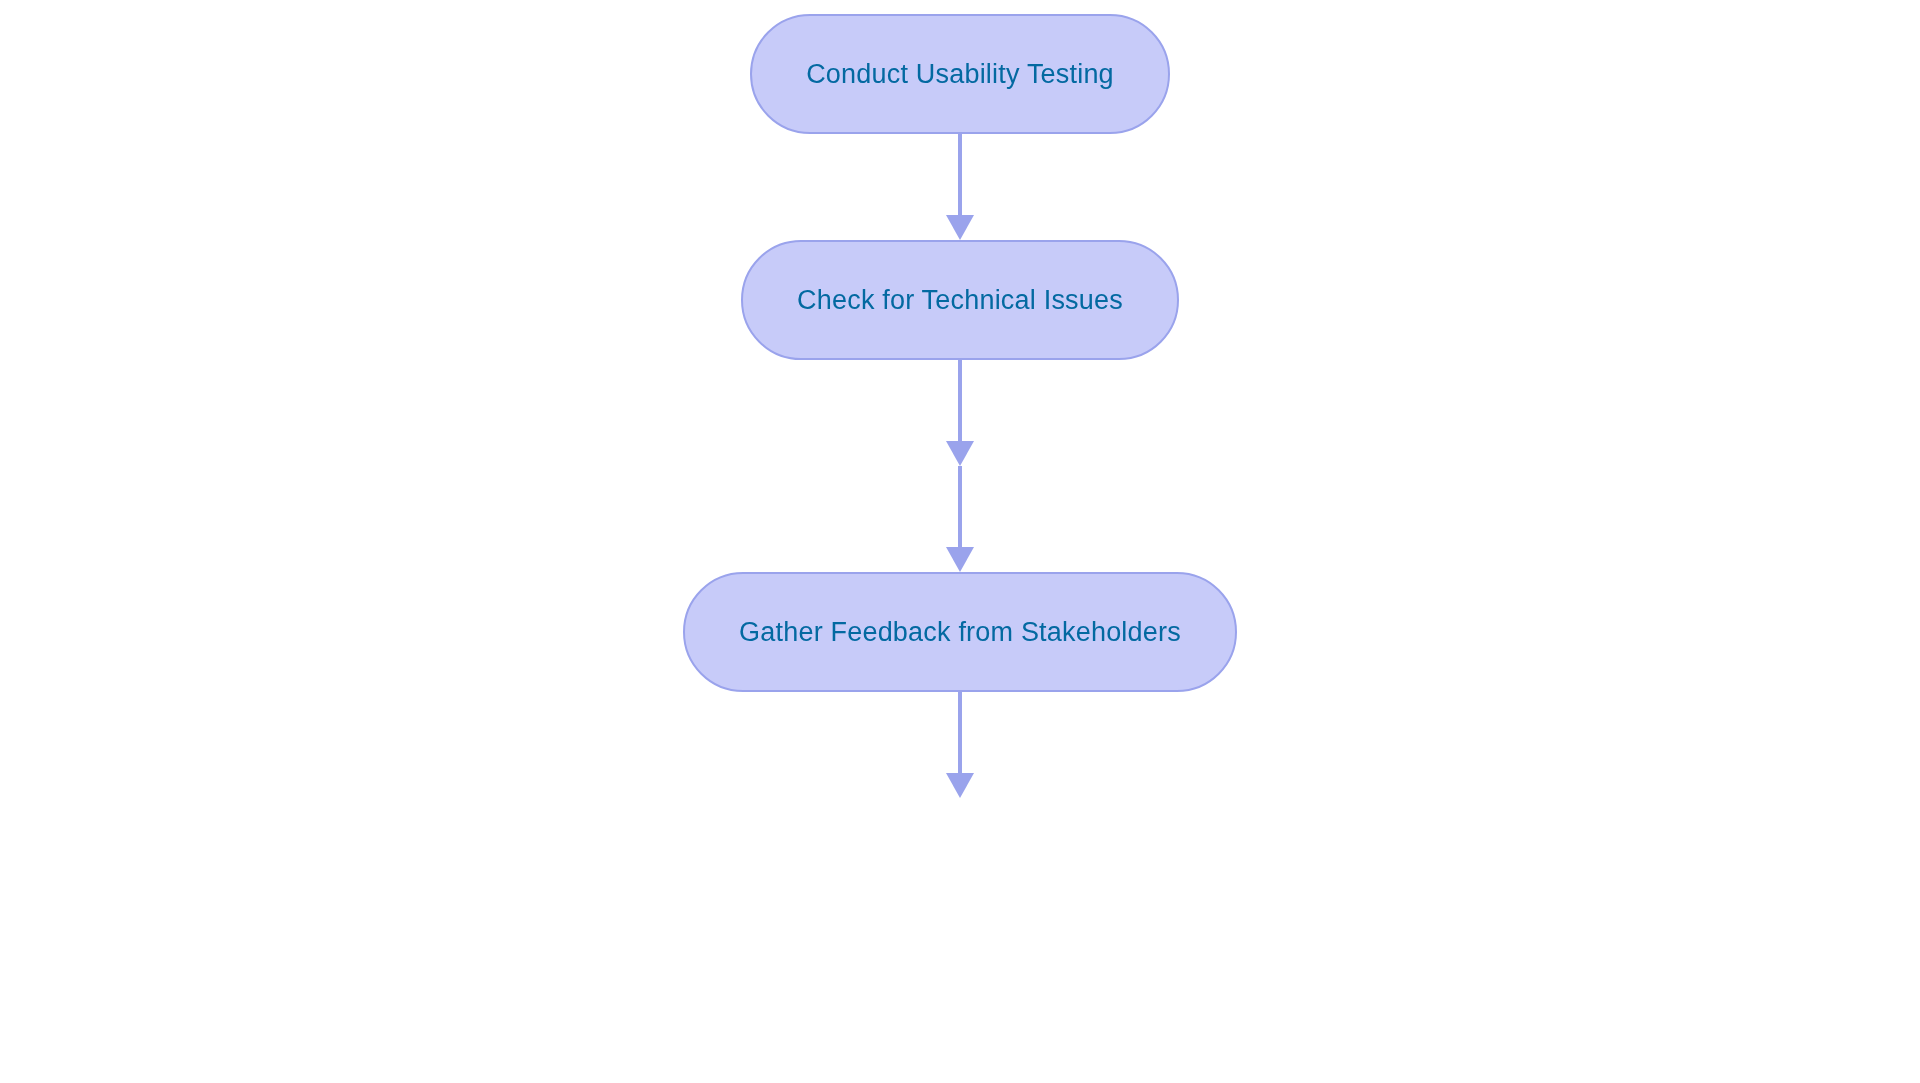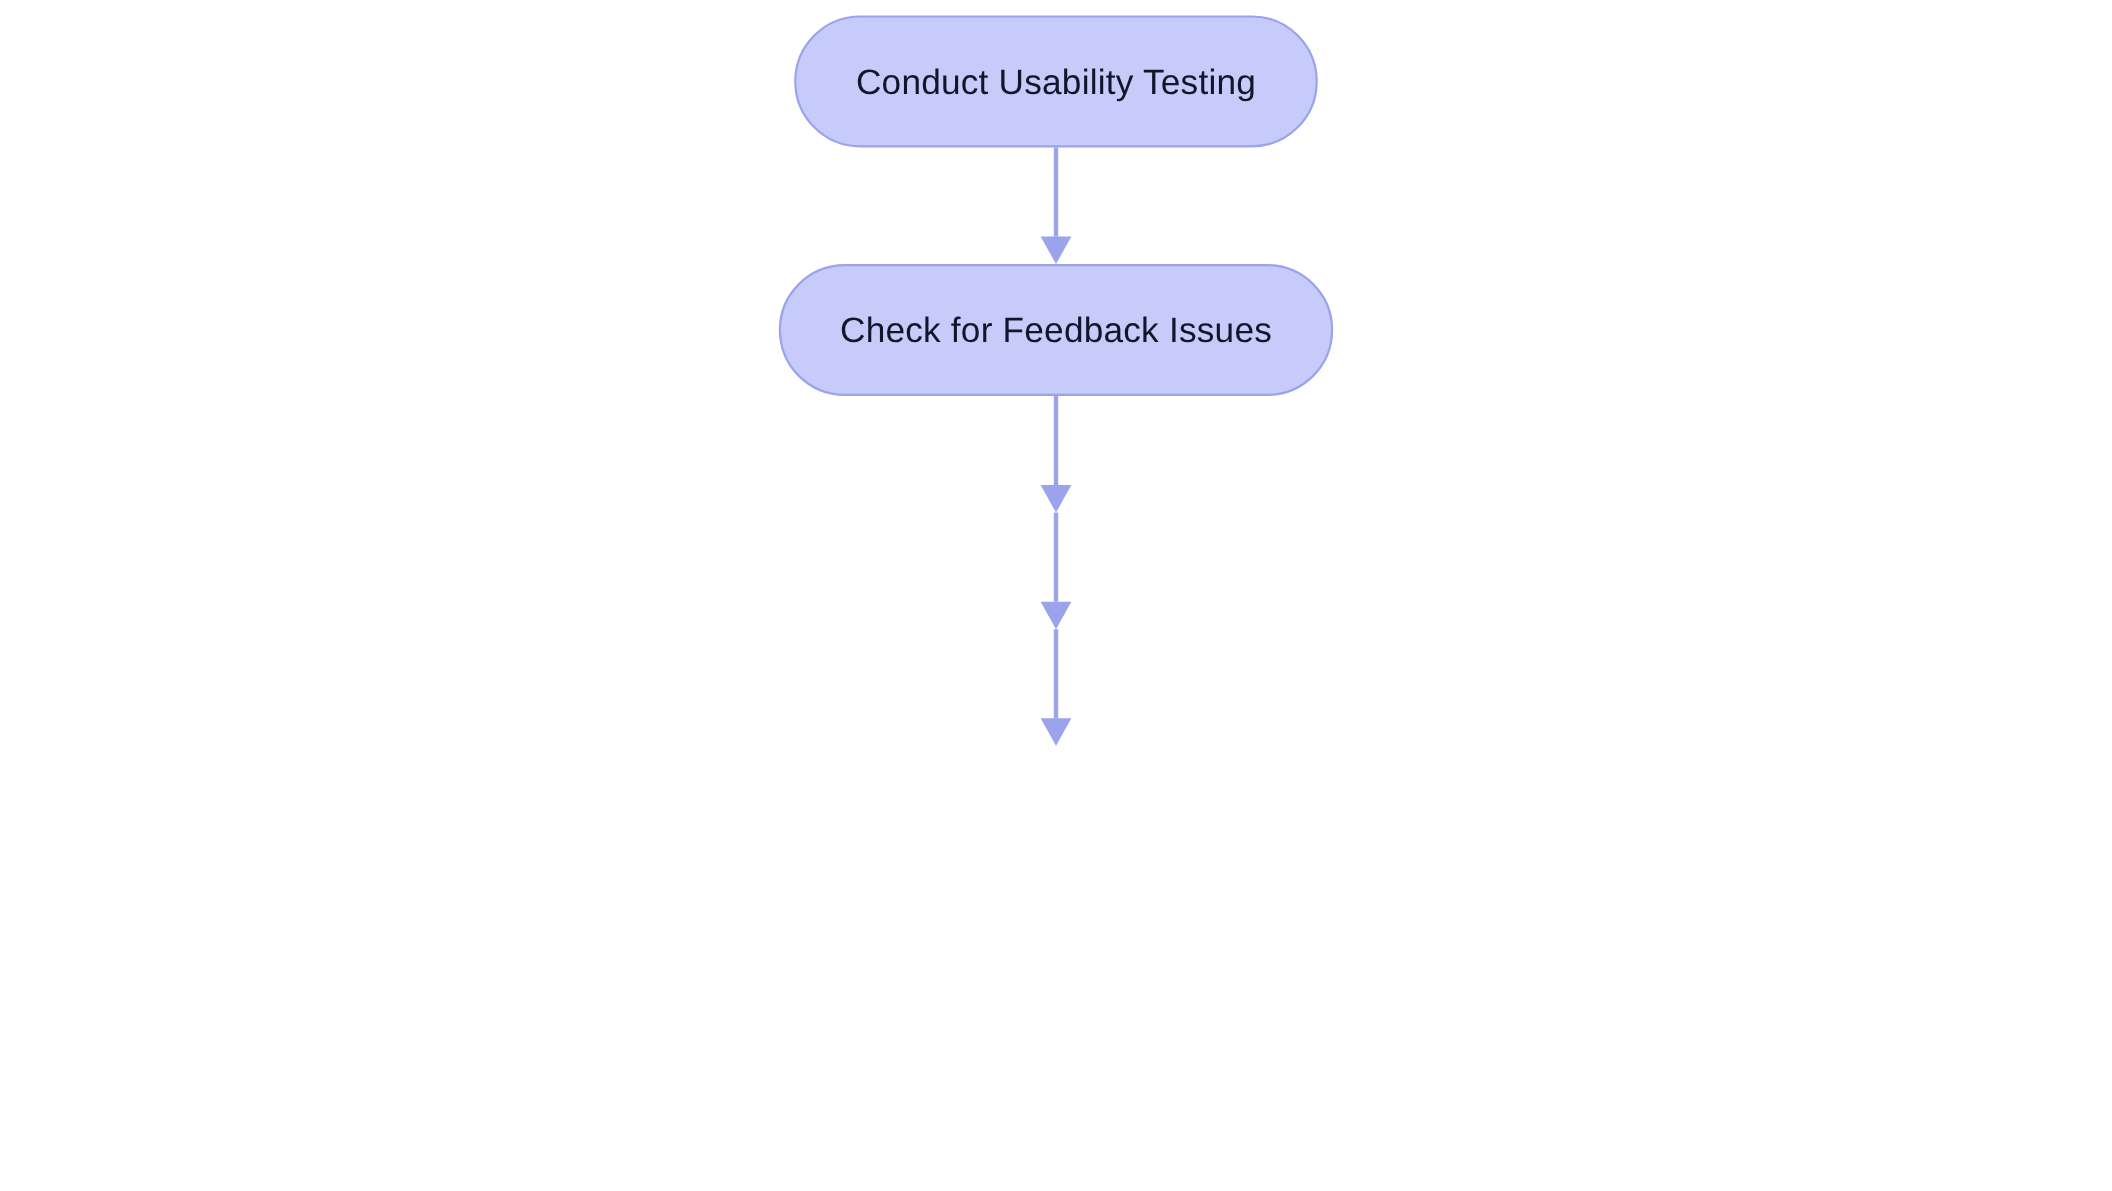--- a/index.html
+++ b/index.html
@@ -33,22 +33,22 @@
     border: 2px solid #9AA3EC;
     border-radius: 60px;
     display: flex;
     align-items: center;
     justify-content: center;
     padding: 0 54px;
     white-space: nowrap;
   }
 
   .flow-node-label {
-    color: #0f172a;
-    font-size: 32px;
+    color: #0369a1;
+    font-size: 27px;
     font-weight: 400;
     letter-spacing: 0.2px;
     line-height: 1;
     font-family: "Liberation Sans", "DejaVu Sans", sans-serif;
   }
 
   
   .flow-connector {
     position: relative;
     width: 30px;
@@ -89,34 +89,37 @@
   <div class="flow-node">
     <span class="flow-node-label">Conduct Usability Testing</span>
   </div>
 
   <div class="flow-connector">
     <div class="connector-shaft"></div>
     <div class="connector-head"></div>
   </div>
 
   <div class="flow-node">
-    <span class="flow-node-label">Check for Feedback Issues</span>
+    <span class="flow-node-label">Check for Technical Issues</span>
   </div>
 
   <div class="flow-connector">
     <div class="connector-shaft"></div>
     <div class="connector-head"></div>
   </div>
 
 
   <div class="flow-connector">
     <div class="connector-shaft"></div>
     <div class="connector-head"></div>
   </div>
 
+  <div class="flow-node">
+    <span class="flow-node-label">Gather Feedback from Stakeholders</span>
+  </div>
 
   <div class="flow-connector">
     <div class="connector-shaft"></div>
     <div class="connector-head"></div>
   </div>
 
 
 </div>
 
 </body></html>

